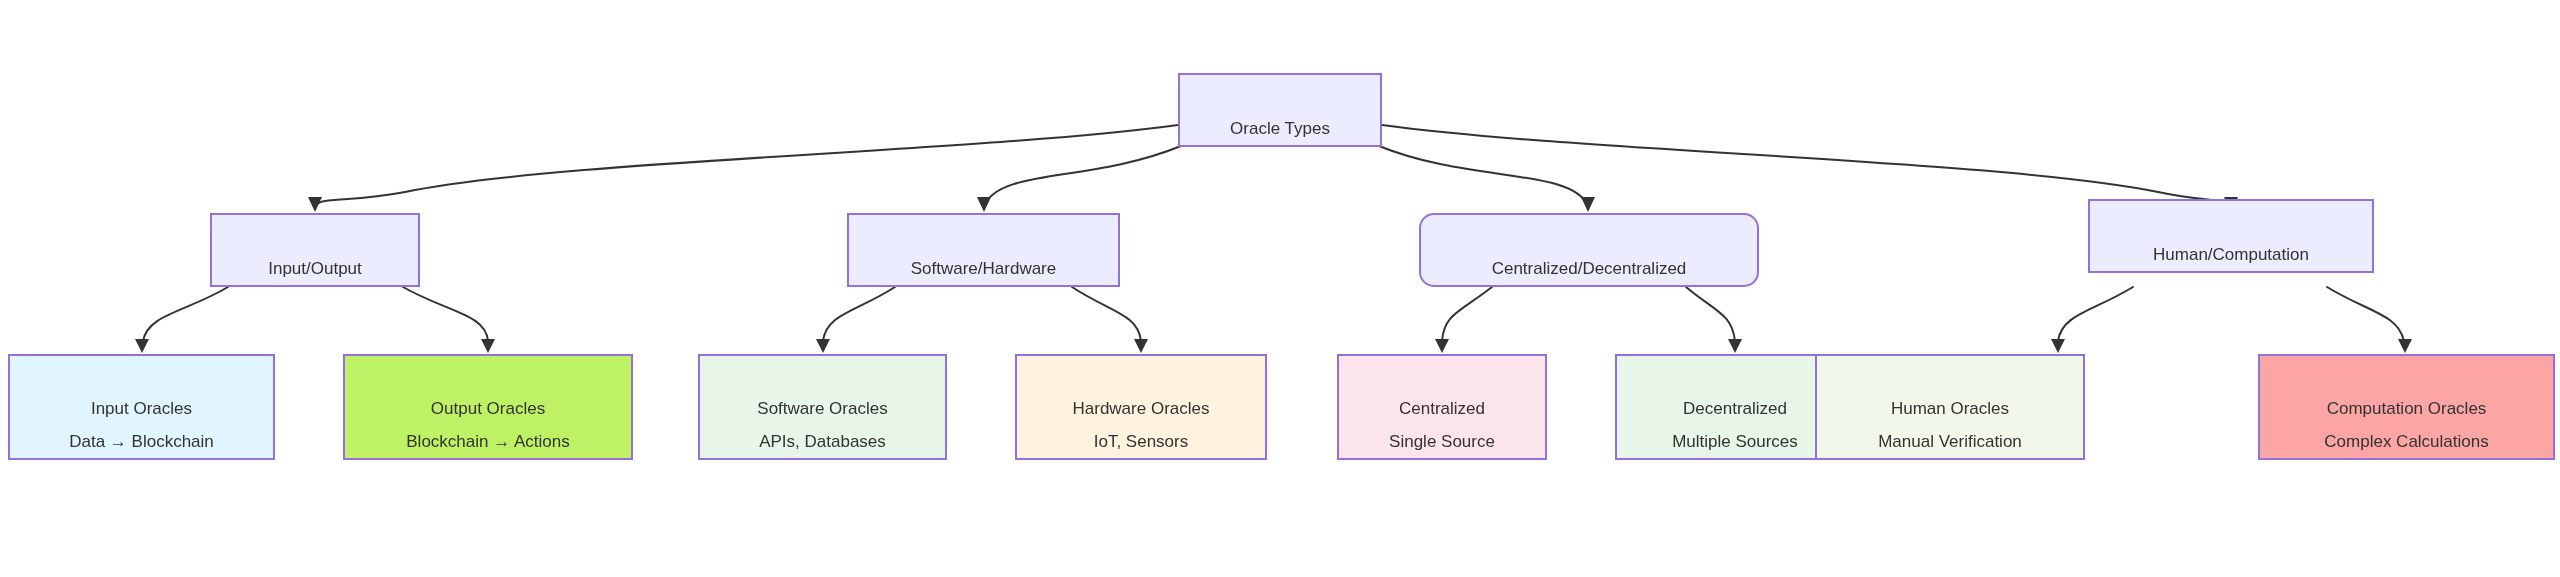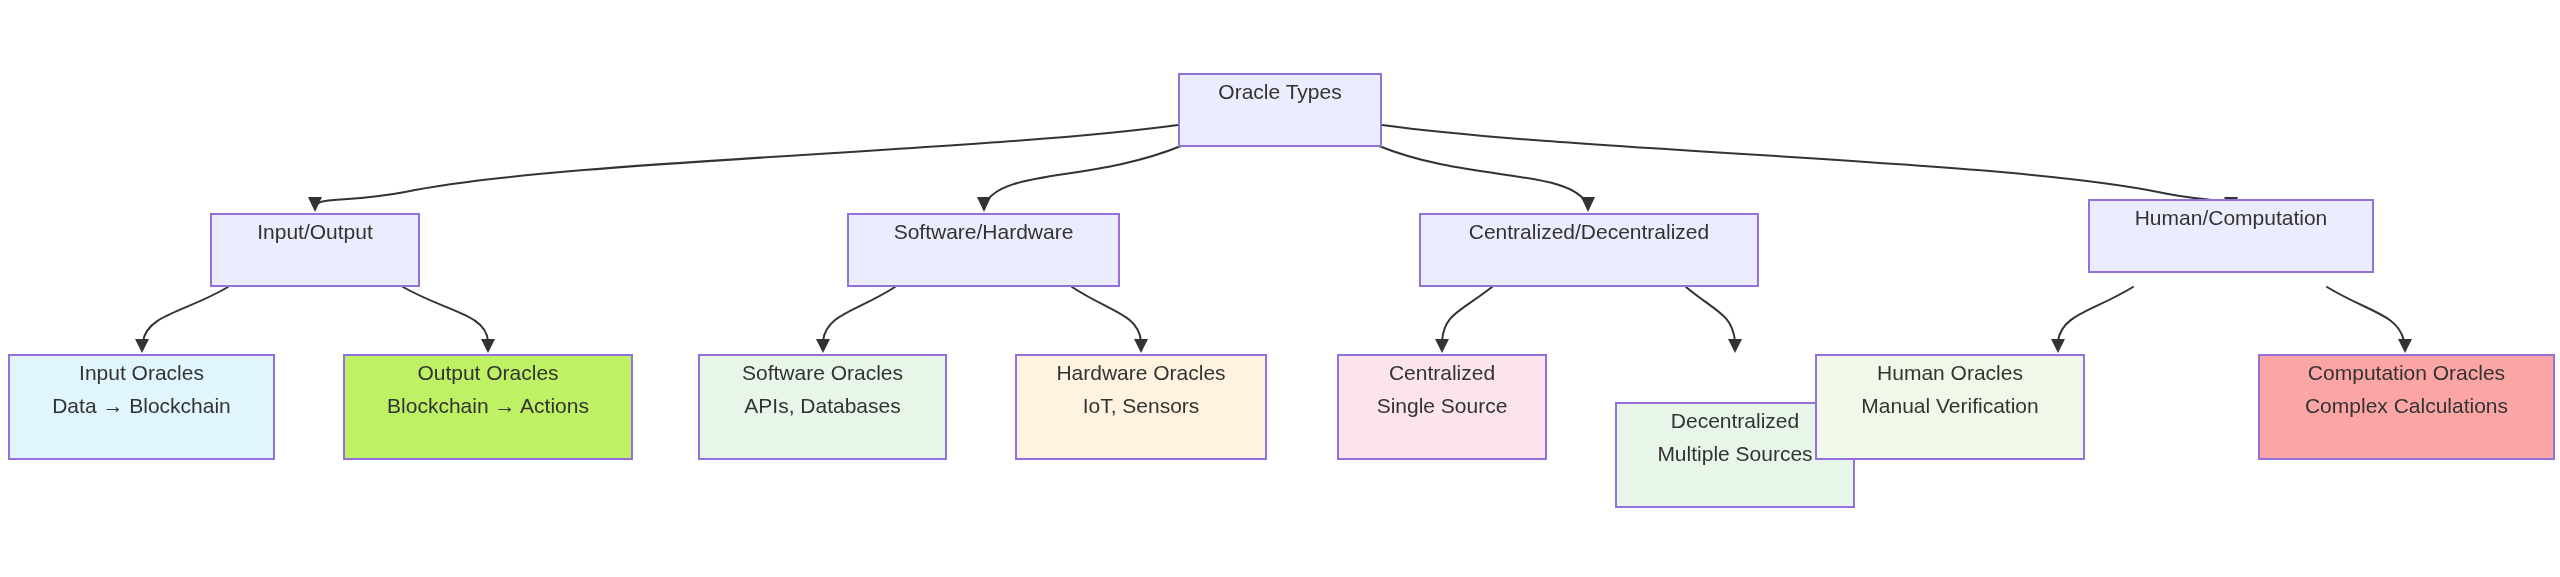--- a/index.html
+++ b/index.html
@@ -21,24 +21,24 @@
     top: 0;
     pointer-events: none;
   }
   .node {
     position: absolute;
     box-sizing: border-box;
     border: 2px solid #9370db;
     display: flex;
     flex-direction: column;
     align-items: center;
-    justify-content: flex-start;
+    justify-content: flex-end;
     text-align: center;
     color: #333333;
-    font-size: 21px;
+    font-size: 17px;
     line-height: 33px;
     white-space: nowrap;
   }
   .node .line {
     display: block;
   }
 </style>
 </head>
 <body>
 
@@ -78,21 +78,21 @@
   <div class="node" style="left: 1178px; top: 73px; width: 204px; height: 74px; background-color: rgb(236, 236, 255); border-color: rgb(147, 112, 219);">
     <div class="line">Oracle Types</div>
   </div>
 
   <div class="node" style="left: 847px; top: 213px; width: 273px; height: 74px; background-color: rgb(236, 236, 255); border-color: rgb(147, 112, 219);">
     <div class="line">Software/Hardware</div>
   </div>
   <div class="node" style="left: 210px; top: 213px; width: 210px; height: 74px; background-color: rgb(236, 236, 255); border-color: rgb(147, 112, 219);">
     <div class="line">Input/Output</div>
   </div>
-  <div class="node" style="left: 1419px; top: 213px; width: 340px; height: 74px; background-color: rgb(236, 236, 255); border-color: rgb(147, 112, 219);">
+  <div class="node" style="left: 1419px; top: 213px; width: 340px; height: 74px; background-color: rgb(236, 236, 255); border-color: rgb(147, 112, 219); border-radius: 15px;">
     <div class="line">Centralized/Decentralized</div>
   </div>
   <div class="node" style="left: 2088px; top: 199px; width: 286px; height: 74px; background-color: rgb(236, 236, 255); border-color: rgb(147, 112, 219);">
     <div class="line">Human/Computation</div>
   </div>
 
   <div class="node" style="left: 8px; top: 354px; width: 267px; height: 106px; background-color: rgb(225, 245, 254); border-color: rgb(147, 112, 219);">
     <div class="line">Input Oracles</div>
     <div class="line">Data → Blockchain</div>
   </div>
@@ -105,21 +105,21 @@
     <div class="line">APIs, Databases</div>
   </div>
   <div class="node" style="left: 1015px; top: 354px; width: 252px; height: 106px; background-color: rgb(255, 243, 224); border-color: rgb(147, 112, 219);">
     <div class="line">Hardware Oracles</div>
     <div class="line">IoT, Sensors</div>
   </div>
   <div class="node" style="left: 1337px; top: 354px; width: 210px; height: 106px; background-color: rgb(252, 228, 236); border-color: rgb(147, 112, 219);">
     <div class="line">Centralized</div>
     <div class="line">Single Source</div>
   </div>
-  <div class="node" style="left: 1615px; top: 354px; width: 240px; height: 106px; background-color: rgb(232, 245, 233); border-color: rgb(147, 112, 219); margin-top: 48px;">
+  <div class="node" style="left: 1615px; top: 354px; width: 240px; height: 106px; background-color: rgb(232, 245, 233); border-color: rgb(147, 112, 219);">
     <div class="line">Decentralized</div>
     <div class="line">Multiple Sources</div>
   </div>
   <div class="node" style="left: 1815px; top: 354px; width: 270px; height: 106px; background-color: rgb(241, 248, 233); border-color: rgb(147, 112, 219);">
     <div class="line">Human Oracles</div>
     <div class="line">Manual Verification</div>
   </div>
   <div class="node" style="left: 2258px; top: 354px; width: 297px; height: 106px; background-color: #fca5a5; border-color: rgb(147, 112, 219);">
     <div class="line">Computation Oracles</div>
     <div class="line">Complex Calculations</div>

